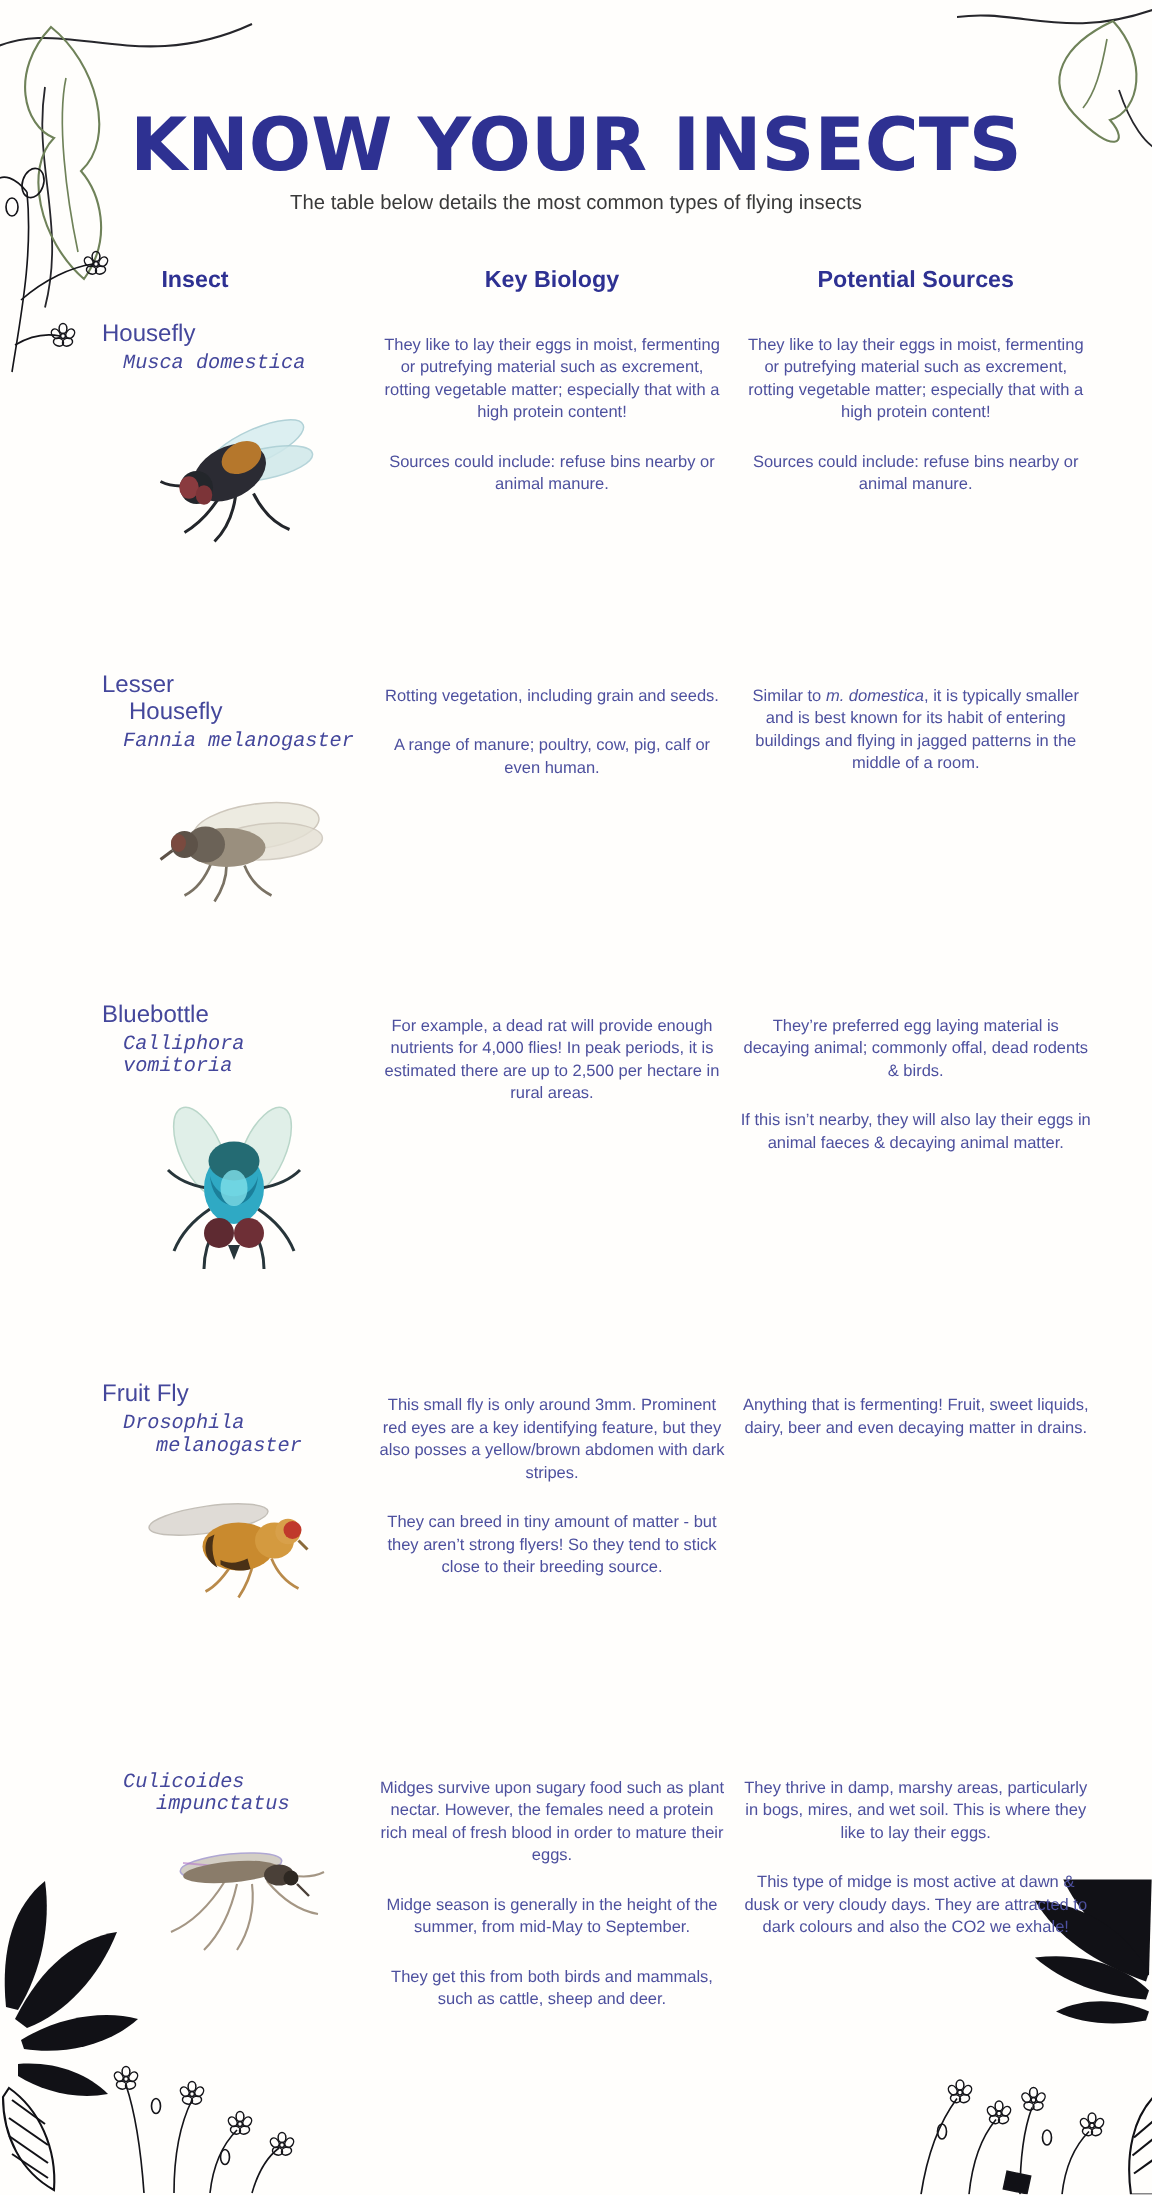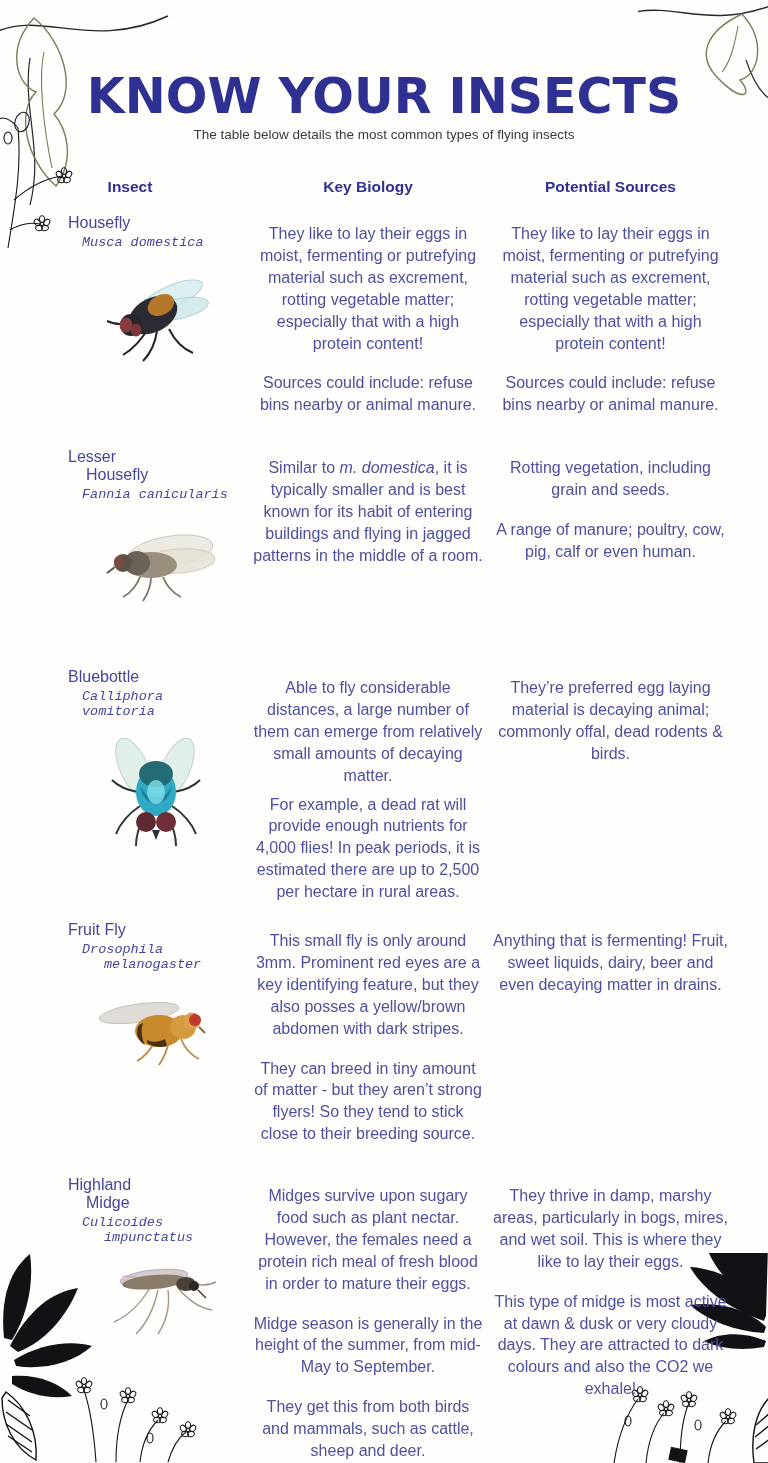--- a/index.html
+++ b/index.html
@@ -78,21 +78,21 @@
     margin-top:5px;
     line-height:1.1;
     font-family:Liberation Mono, monospace;
   }
   .sci-name .l2{display:block;padding-left:22px;}
   .insect-img{display:block;margin:14px auto 0 auto;}
   .insect-img.midge{margin-top:6px;}
 
   .text-cell{
     text-align:center;
-    font-size:16px;
+    font-size:11px;
     line-height:1.37;
     padding-top:8px;
   }
   .text-cell p{margin:0 0 18px 0;}
   .text-cell p:last-child{margin-bottom:0;}
   .text-cell.tight p{margin-bottom:7px;}
   .em{font-style:italic;}
 </style>
 </head>
 <body>
@@ -235,43 +235,43 @@
     </div>
   </div>
 
   <div class="grid row r2">
     <div class="insect-cell">
       <div class="insect-name">
         <span>Lesser</span>
         <span class="l2">Housefly</span>
       </div>
       <div class="sci-name">
-        <span>Fannia canicularis</span>
+        <span>Fannia melanogaster</span>
       </div>
       <svg class="insect-img" width="126" height="86" viewBox="0 0 126 86">
         <ellipse cx="78" cy="34" rx="42" ry="15" fill="#eceadf" stroke="#c9c2b6" stroke-width="1" opacity="0.9" transform="rotate(-8 78 34)"></ellipse>
         <ellipse cx="86" cy="44" rx="36" ry="12" fill="#e4e0d4" stroke="#c9c2b6" stroke-width="1" opacity="0.8" transform="rotate(-4 86 44)"></ellipse>
         <g stroke="#7a7264" stroke-width="1.8" fill="none">
           <path d="M48,58 C44,68 38,76 30,80"></path>
           <path d="M58,60 C58,70 54,78 50,84"></path>
           <path d="M70,60 C74,70 80,76 88,80"></path>
         </g>
         <ellipse cx="58" cy="48" rx="26" ry="13" fill="#9a8f7e"></ellipse>
         <ellipse cx="44" cy="46" rx="13" ry="12" fill="#6b6257"></ellipse>
         <circle cx="30" cy="46" r="9" fill="#5d5248"></circle>
         <ellipse cx="26" cy="45" rx="5" ry="6" fill="#7a4a3f"></ellipse>
         <path d="M22,50 L14,56" stroke="#5d5248" stroke-width="2"></path>
       </svg>
     </div>
     <div class="text-cell">
-      <p><span>Similar to </span><span class="em">m. domestica</span><span>, it is typically smaller and is best known for its habit of entering buildings and flying in jagged patterns in the middle of a room.</span></p>
-    </div>
-    <div class="text-cell">
       <p>Rotting vegetation, including grain and seeds.</p>
       <p>A range of manure; poultry, cow, pig, calf or even human.</p>
+    </div>
+    <div class="text-cell">
+      <p><span>Similar to </span><span class="em">m. domestica</span><span>, it is typically smaller and is best known for its habit of entering buildings and flying in jagged patterns in the middle of a room.</span></p>
     </div>
   </div>
 
   <div class="grid row r3">
     <div class="insect-cell">
       <div class="insect-name">
         <span>Bluebottle</span>
       </div>
       <div class="sci-name">
         <span>Calliphora vomitoria</span>
@@ -290,25 +290,25 @@
         <ellipse cx="52" cy="58" rx="20" ry="24" fill="#2fa9c4"></ellipse>
         <path d="M36,50 C40,68 64,68 68,50 C66,76 38,76 36,50 Z" fill="#1b7f9a"></path>
         <ellipse cx="52" cy="40" rx="17" ry="13" fill="#246b73"></ellipse>
         <ellipse cx="52" cy="58" rx="9" ry="12" fill="#7fe0ea" opacity="0.8"></ellipse>
         <circle cx="42" cy="88" r="10" fill="#5e2a31"></circle>
         <circle cx="62" cy="88" r="10" fill="#6e2f36"></circle>
         <path d="M48,96 L56,96 L52,106 Z" fill="#27353a"></path>
       </svg>
     </div>
     <div class="text-cell tight">
-      <p>Able to fly considerable distances, a large number of them can emerge from relatively small amounts of decaying matter.</p>
       <p>For example, a dead rat will provide enough nutrients for 4,000 flies! In peak periods, it is estimated there are up to 2,500 per hectare in rural areas.</p>
     </div>
     <div class="text-cell">
       <p>They’re preferred egg laying material is decaying animal; commonly offal, dead rodents &amp; birds.</p>
+      <p>If this isn’t nearby, they will also lay their eggs in animal faeces &amp; decaying animal matter.</p>
     </div>
   </div>
 
   <div class="grid row r4">
     <div class="insect-cell">
       <div class="insect-name">
         <span>Fruit Fly</span>
       </div>
       <div class="sci-name">
         <span>Drosophila</span>
@@ -334,24 +334,20 @@
       <p>This small fly is only around 3mm. Prominent red  eyes are a key identifying feature, but they also posses a yellow/brown abdomen with dark stripes.</p>
       <p>They can breed in tiny amount of matter - but they aren’t strong flyers! So they tend to stick close to their breeding source.</p>
     </div>
     <div class="text-cell">
       <p>Anything that is fermenting! Fruit, sweet liquids, dairy, beer and even decaying matter in drains.</p>
     </div>
   </div>
 
   <div class="grid row r5">
     <div class="insect-cell">
-      <div class="insect-name">
-        <span>Highland</span>
-        <span class="l2">Midge</span>
-      </div>
       <div class="sci-name">
         <span>Culicoides</span>
         <span class="l2">impunctatus</span>
       </div>
       <svg class="insect-img midge" width="128" height="88" viewBox="0 0 128 88">
         <g stroke="#a49684" stroke-width="1.4" fill="none">
           <path d="M58,36 C48,52 36,64 22,70"></path>
           <path d="M66,38 C62,56 54,72 44,82"></path>
           <path d="M76,38 C78,54 74,70 66,82"></path>
           <path d="M86,36 C96,48 108,56 120,58"></path>

